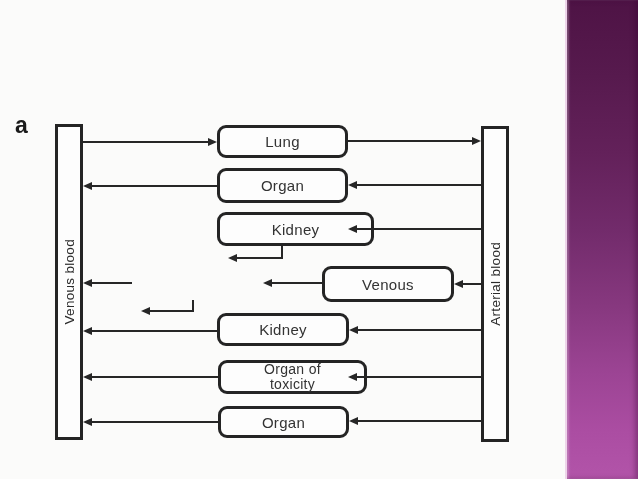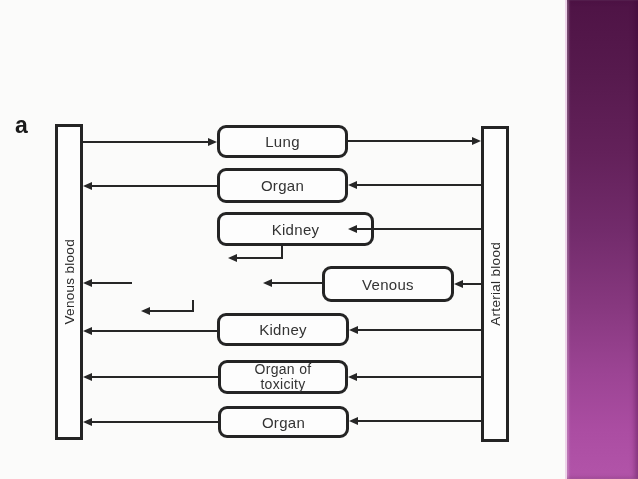--- a/index.html
+++ b/index.html
@@ -36,21 +36,21 @@
     border:3px solid #242424;border-radius:9px;
     display:flex;flex-direction:column;align-items:center;justify-content:center;
     font-size:15px;color:#333;letter-spacing:.3px;text-align:center;
   }
   .node-lung   {left:217px;top:125px;width:131px;height:33px;}
   .node-heart  {left:217px;top:168px;width:131px;height:35px;}
   .node-kidney {left:217px;top:212px;width:157px;height:34px;}
   .node-liver  {left:132px;top:266px;width:131px;height:34px;}
   .node-stomach{left:322px;top:266px;width:132px;height:36px;}
   .node-tissue {left:217px;top:313px;width:132px;height:33px;}
-  .node-organ  {left:218px;top:360px;width:130px;height:34px;font-size:14px;line-height:1.08;justify-content:center;}
+  .node-organ  {left:218px;top:360px;width:149px;height:34px;font-size:14px;line-height:1.08;justify-content:center;}
   .node-tumor  {left:218px;top:406px;width:131px;height:32px;}
 
   
   .line{position:absolute;background:#262626;}
   .h{height:2px;}
   .v{width:2px;}
   .ah{position:absolute;width:0;height:0;border-top:4.5px solid transparent;border-bottom:4.5px solid transparent;}
   .ah.r{border-left:9px solid #262626;}
   .ah.l{border-right:9px solid #262626;}
 

